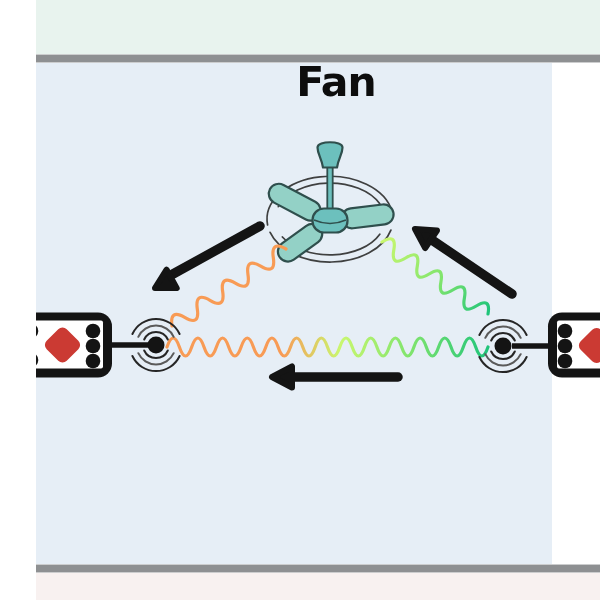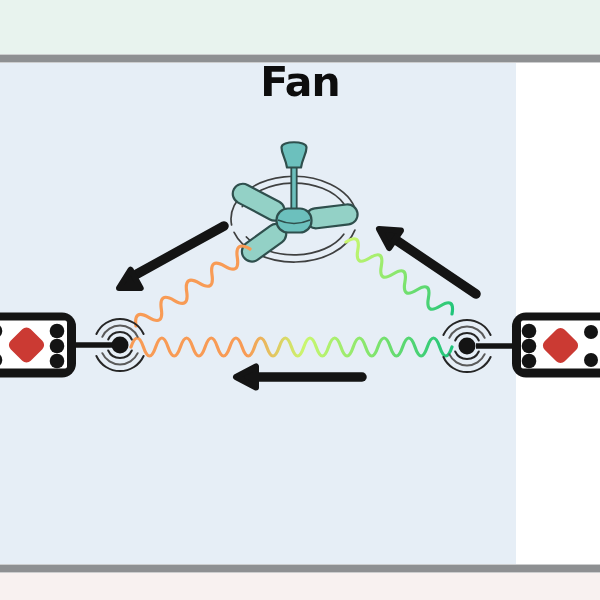--- a/index.html
+++ b/index.html
@@ -1,17 +1,17 @@
 <!DOCTYPE html>
 <html style="--bg-top: #e8f3ee; --bg-main: #e6eef6; --bg-bottom: #f8f1f0; --divider: #8e9092; --title: #0d0d0d; --ink: #141414; --fan-body: #6cc0bd; --fan-blade: #93d1c6; --fan-outline: #2f4f4d; --arc-line: #3f4040; --signal-arc: #262626; --signal-arc-mid: #5a5a5a; --remote-red: #cb3a33; --remote-face: #ffffff; --wave-orange: #f89b55; --wave-lime: #c9f76f; --wave-mid: #7fe46d; --wave-green: #1fc47a;"><head>
 <meta charset="utf-8">
 <style>
   html,body{margin:0;padding:0;width:600px;height:600px;overflow:hidden;
     font-family:"DejaVu Sans","Liberation Sans",sans-serif;}
-  .stage{position:relative;width:516px;height:600px;background:var(--bg-main,#e6eef6);}
+  .stage{position:relative;width:516px;height:600px;background:var(--bg-main,#e6eef6);margin-left:36px;}
   .strip-top{position:absolute;top:0;left:0;width:600px;height:54px;background:var(--bg-top,#e8f3ee);}
   .divider{position:absolute;left:0;width:600px;height:9px;background:var(--divider,#8e9092);
     border-top:1px solid rgba(255,255,255,.55);border-bottom:1px solid rgba(255,255,255,.55);box-sizing:border-box;}
   .divider-top{top:54px;}
   .divider-bottom{top:564px;}
   .strip-bottom{position:absolute;top:573px;left:0;width:600px;height:27px;background:var(--bg-bottom,#f8f1f0);}
   .slide-title{position:absolute;top:60px;left:0;width:600px;text-align:center;
     font-size:41px;font-weight:800;letter-spacing:-1px;color:var(--title,#0d0d0d);line-height:1.1;}
   svg.diagram{position:absolute;top:0;left:0;width:600px;height:600px;}
 </style>

